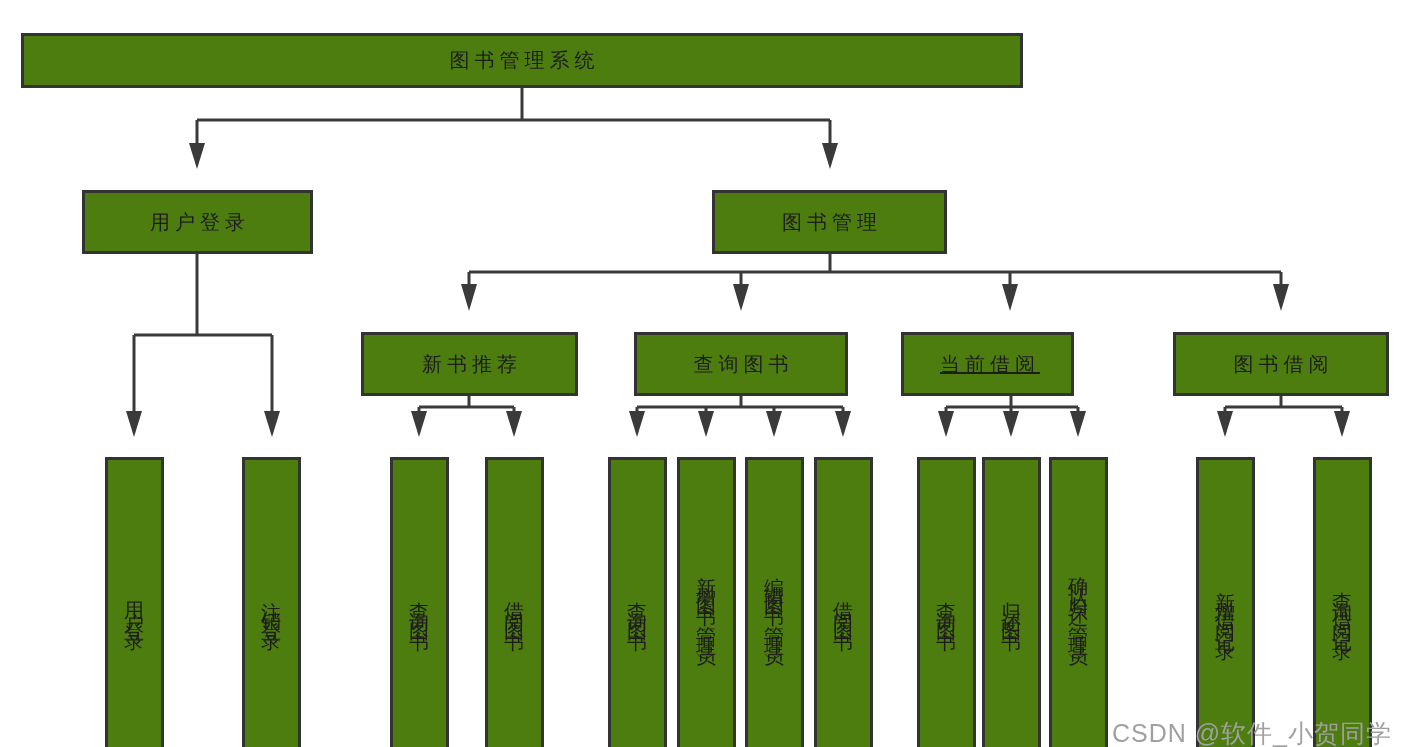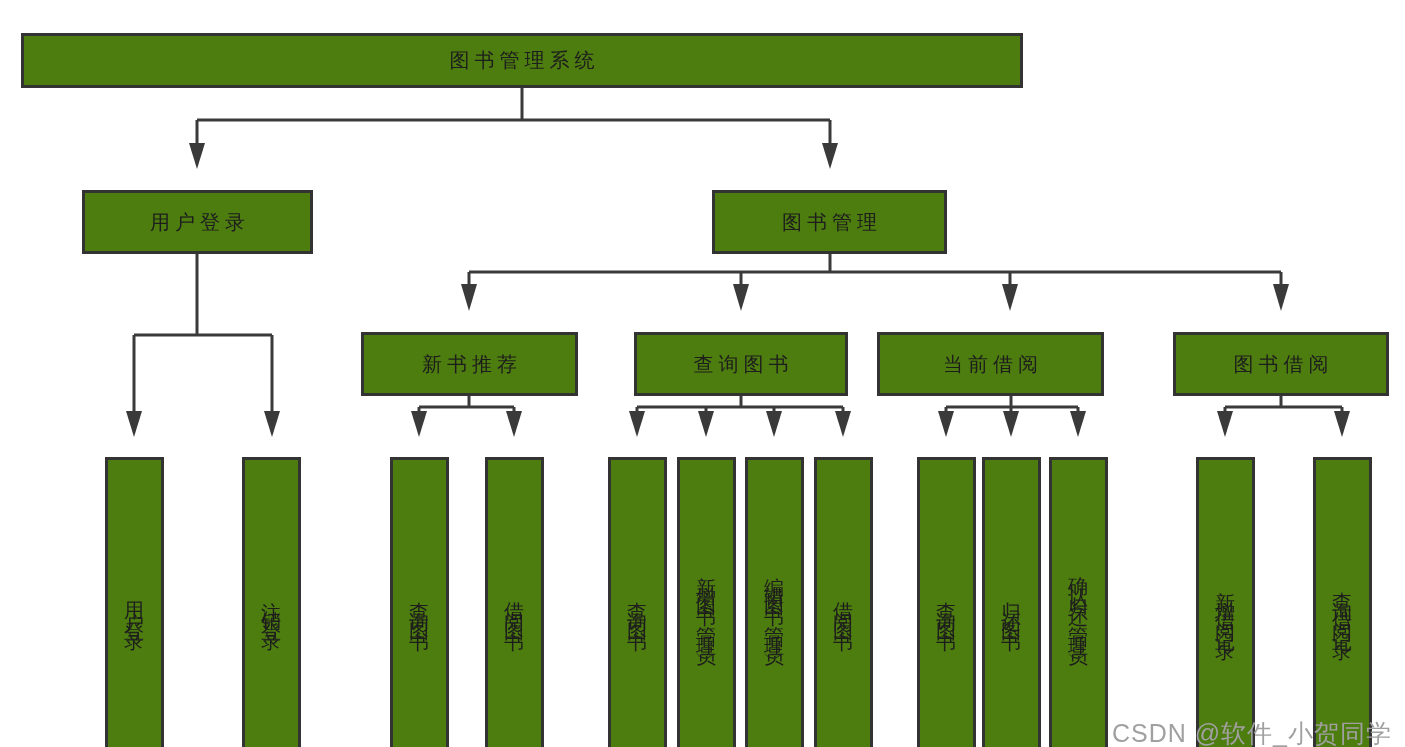--- a/index.html
+++ b/index.html
@@ -116,21 +116,21 @@
   <div class="box l2" style="left:712px;width:235px;align-items:center;">
     <span class="h-label">图书管理</span>
   </div>
 
   <div class="box l3" style="left:361px;width:217px;">
     <span class="h-label">新书推荐</span>
   </div>
   <div class="box l3" style="left:634px;width:214px;">
     <span class="h-label">查询图书</span>
   </div>
-  <div class="box l3" style="left:877px;width:227px;">
+  <div class="box l3" style="left:901px;width:173px;text-decoration:underline;">
     <span class="h-label">当前借阅</span>
   </div>
   <div class="box l3" style="left:1173px;width:216px;">
     <span class="h-label">图书借阅</span>
   </div>
 
   <div class="box leaf" style="left:105px;">
     <span class="v-label">用户登录</span>
   </div>
   <div class="box leaf" style="left:242px;">

